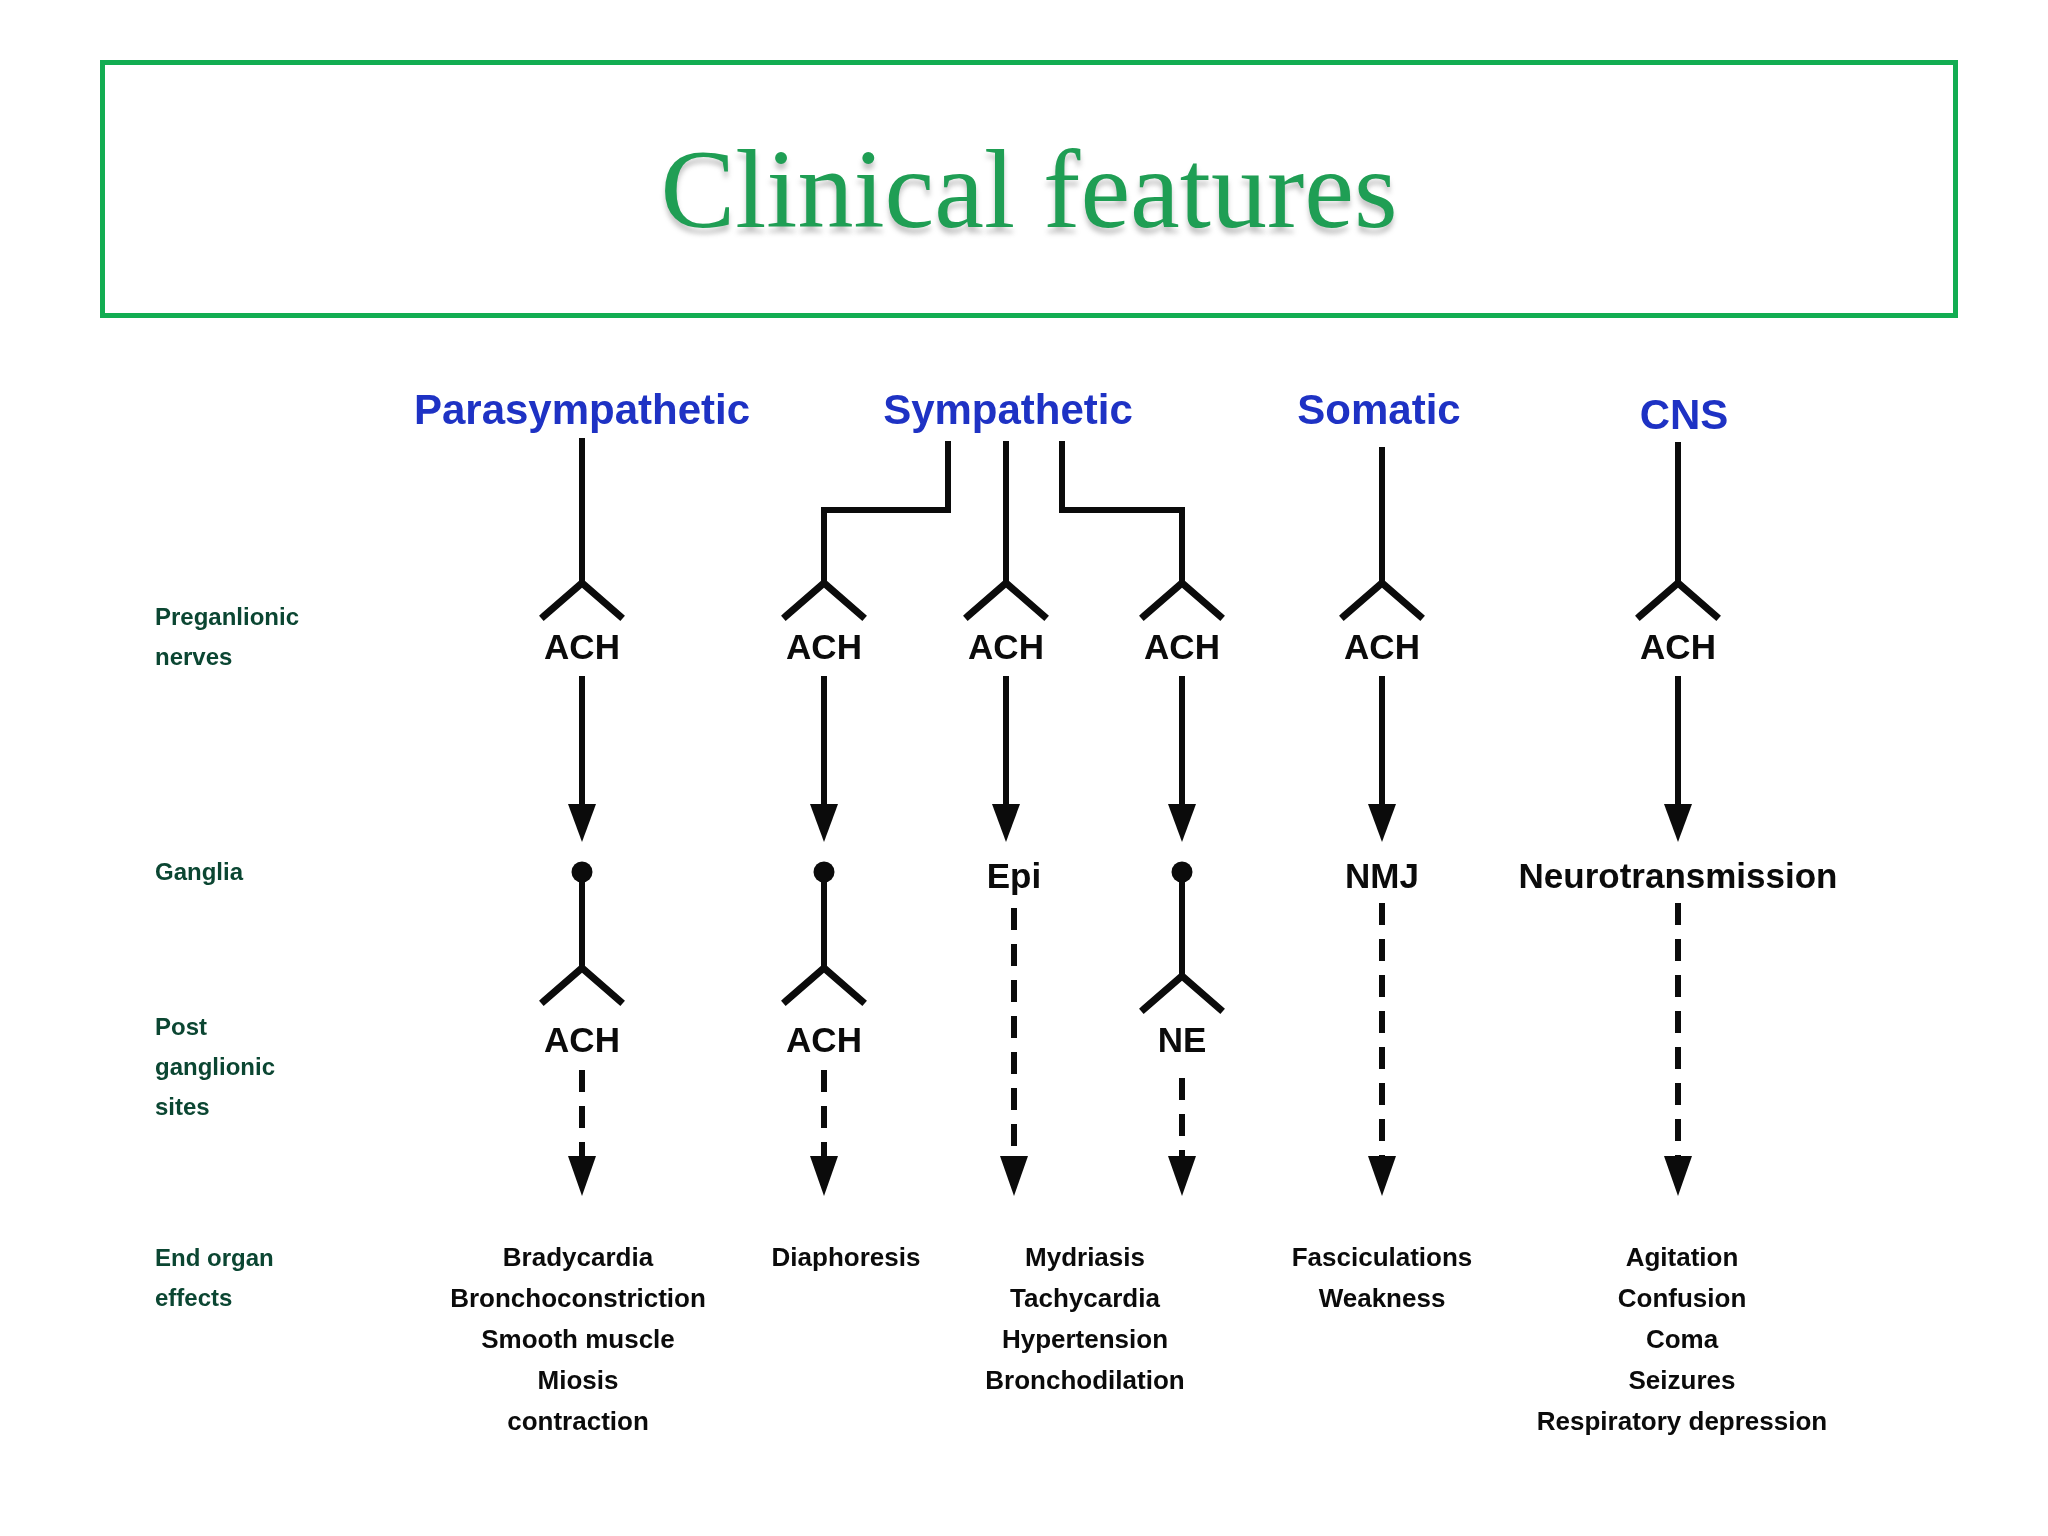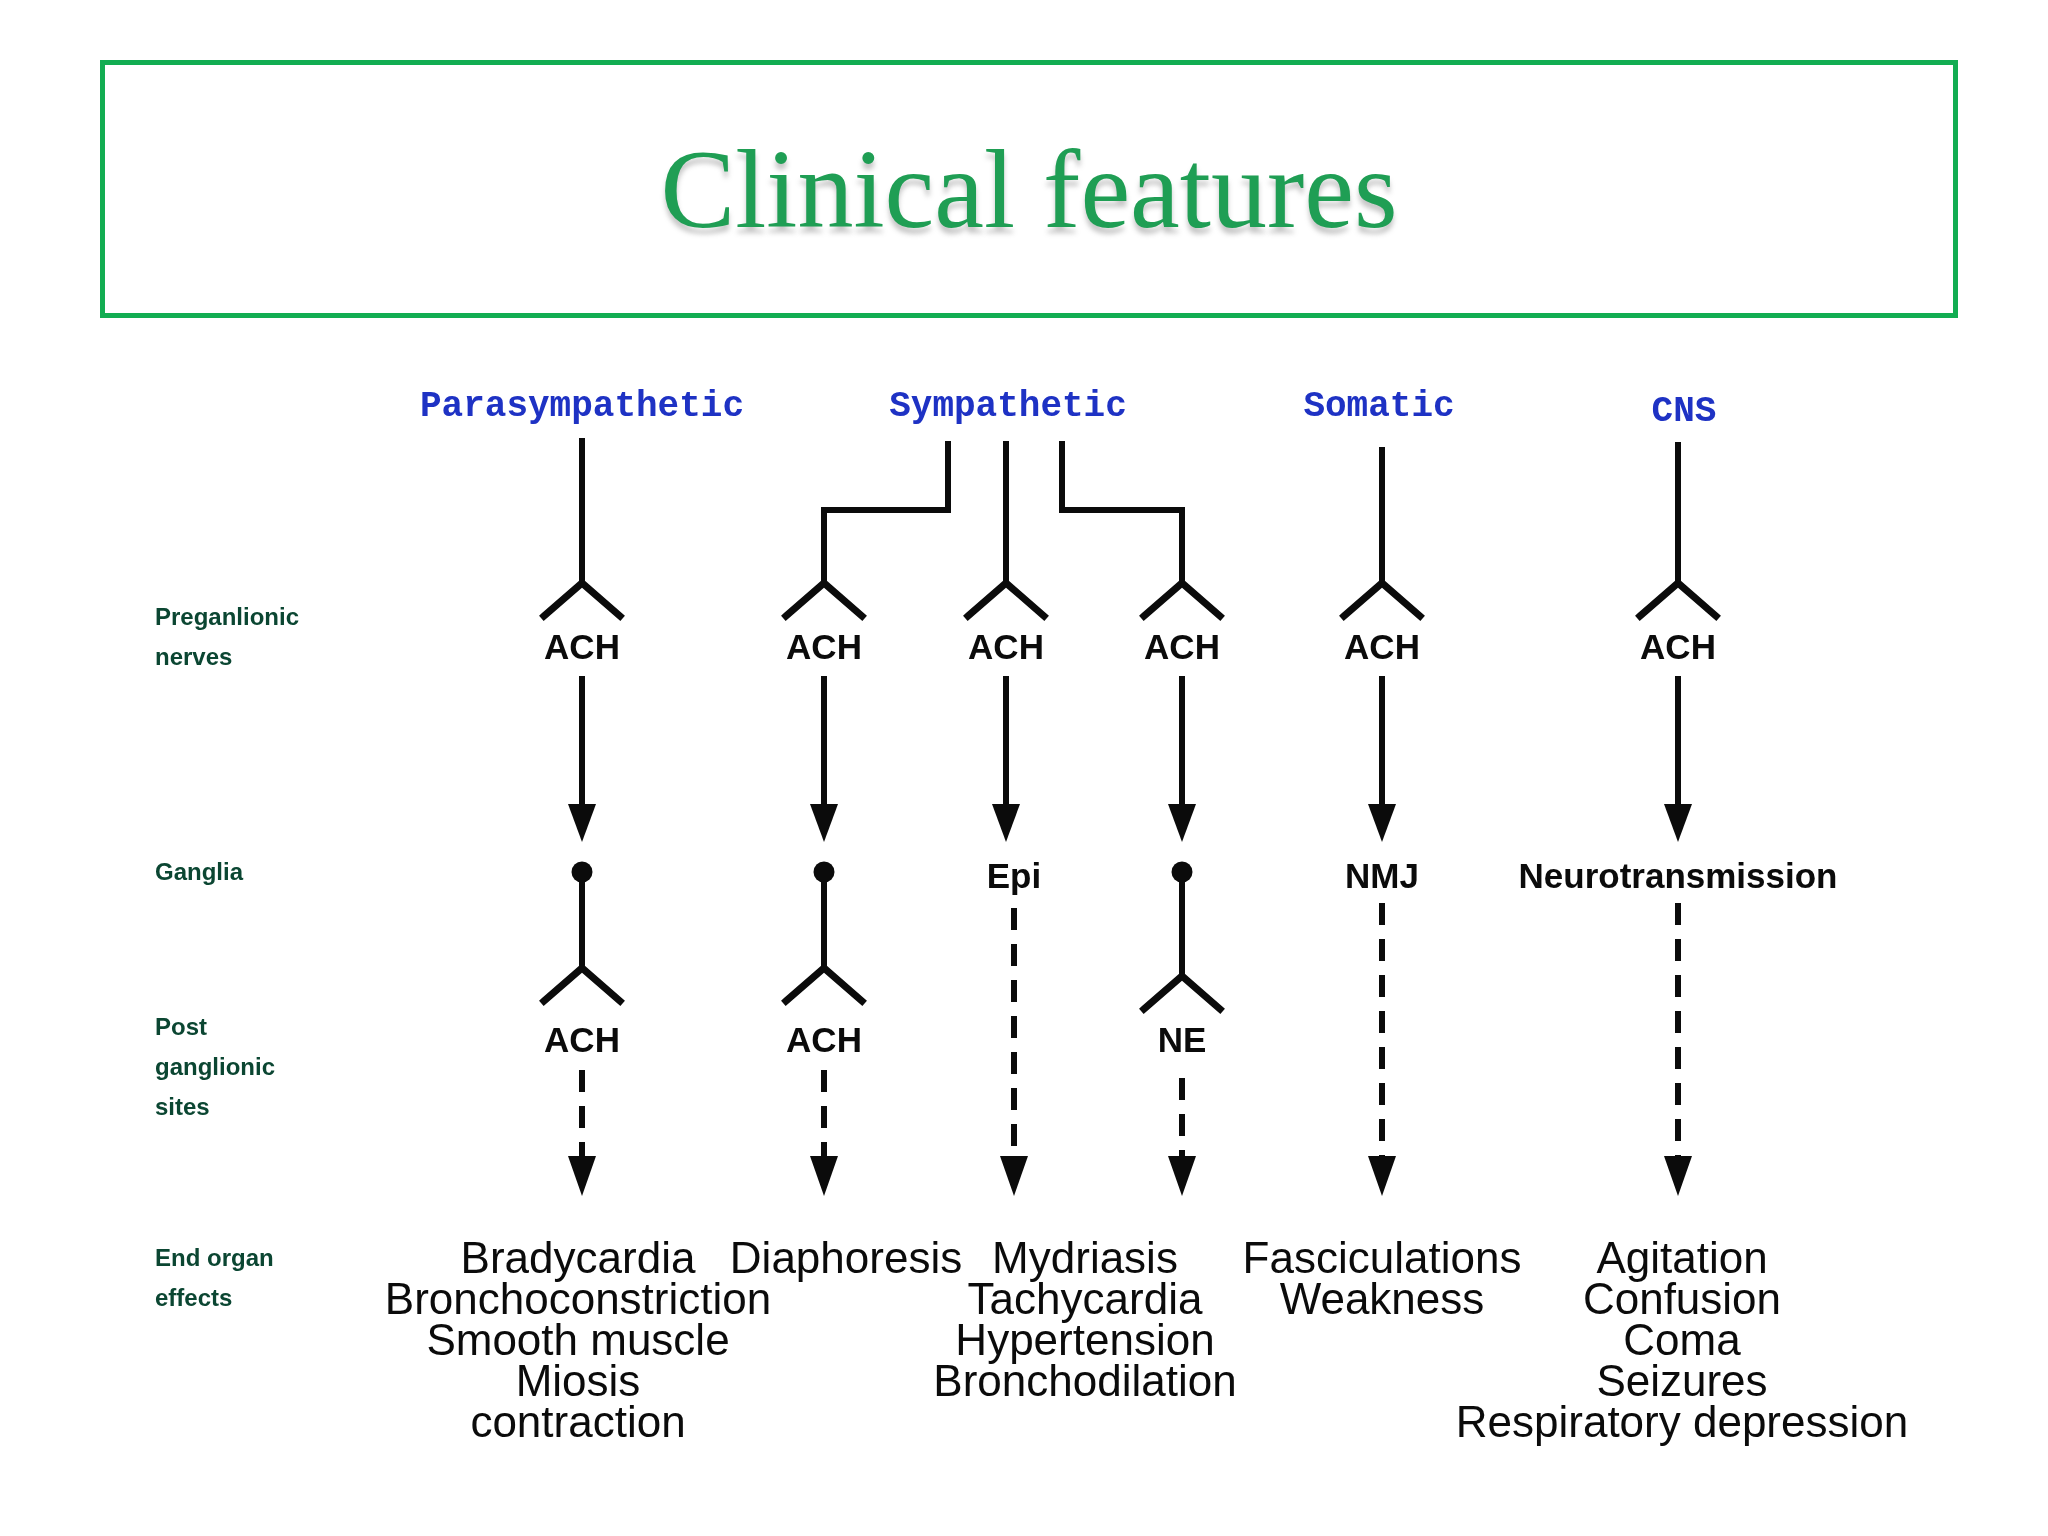--- a/index.html
+++ b/index.html
@@ -21,33 +21,33 @@
   }
   .diagram-canvas{position:absolute;left:0;top:0;}
   .diagram-canvas *{stroke:var(--ink,#0b0b0b);}
   .ln{stroke-width:6;fill:none;}
   .fk{stroke-width:7;fill:none;stroke-linecap:square;}
   .dash{stroke-width:6;fill:none;stroke-dasharray:22 14;}
   .hd{fill:var(--ink,#0b0b0b);stroke:none;}
   .dot{fill:var(--ink,#0b0b0b);stroke:none;}
   .hdr{
     position:absolute;transform:translateX(-50%);top:386px;
-    color:var(--header-blue,#1e32c4);font-weight:bold;font-size:36px;white-space:nowrap;font-family:Liberation Mono, monospace;
+    color:var(--header-blue,#1e32c4);font-weight:bold;font-size:42px;white-space:nowrap;
   }
   .rowlab{
     position:absolute;left:155px;color:var(--label-green,#0b4632);
     font-weight:bold;font-size:24px;line-height:40px;white-space:nowrap;
   }
   .nt{
     position:absolute;transform:translateX(-50%);
     color:var(--ink,#0b0b0b);font-weight:bold;font-size:35px;line-height:38px;white-space:nowrap;
   }
   .fx{
     position:absolute;transform:translateX(-50%);top:1237px;text-align:center;
-    color:var(--ink,#0b0b0b);font-weight:normal;font-size:44px;line-height:41px;white-space:nowrap;
+    color:var(--ink,#0b0b0b);font-weight:bold;font-size:26px;line-height:41px;white-space:nowrap;
   }
 </style>
 </head>
 <body>
 
 <div class="slide">
 
   <div class="title-box">
     <div class="title-text">Clinical features</div>
   </div>

